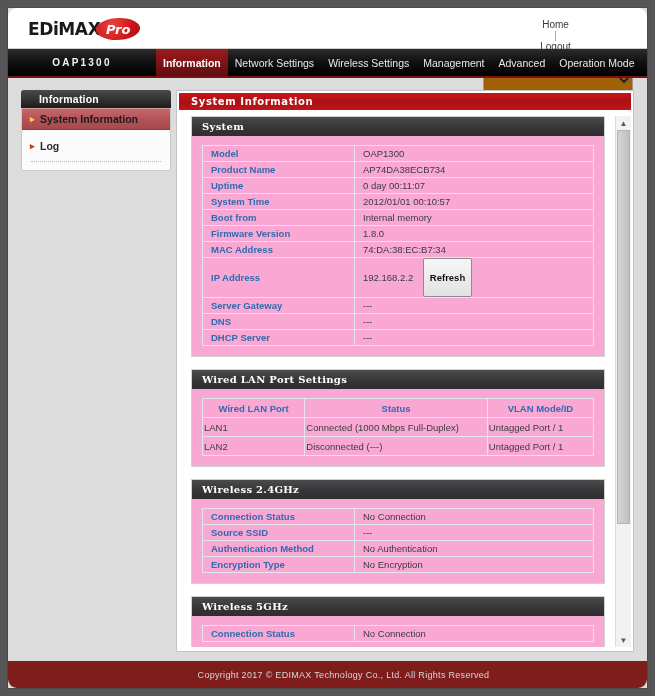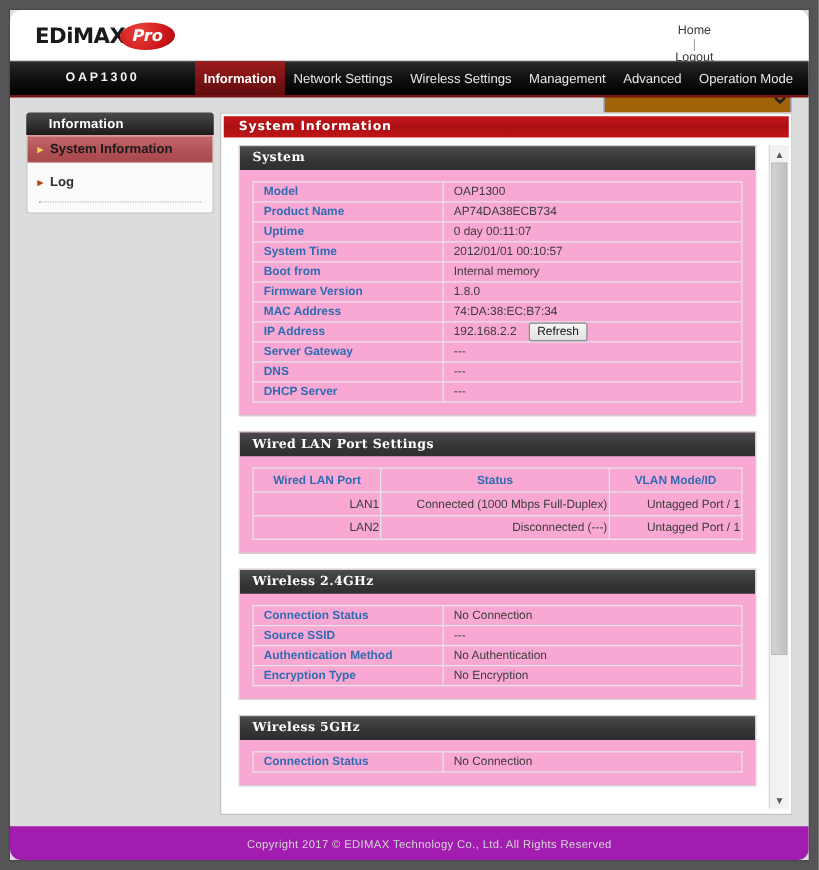--- a/index.html
+++ b/index.html
@@ -123,53 +123,53 @@
   }
   .sect-body{padding:9px 10px 10px 10px;}
   table.kv{width:100%;border-collapse:collapse;table-layout:fixed;}
   table.kv td{
     border:1px solid #e2e5ea;height:15px;padding:0 0 0 8px;
     font-size:9.5px;color:#333;vertical-align:middle;
   }
   table.kv td.k{width:143px;color:#2f6bb0;font-weight:bold;}
   table.kv td.v{color:#3b3b3b;}
   .refresh{
-    display:inline-block;margin-left:7px;padding:0px 6px;
+    display:inline-block;margin-left:7px;padding:12px 6px;
     font-size:9.5px;font-family:"Liberation Sans", sans-serif;color:#111;
     background:linear-gradient(to bottom,#f6f6f6,#e2e2e2);
-    border:1px solid #8d8d8d;border-radius:2px;cursor:pointer;line-height:13px;
+    border:1px solid #8d8d8d;border-radius:2px;cursor:pointer;line-height:13px;font-weight:bold;
   }
   table.grid{width:100%;border-collapse:collapse;table-layout:fixed;}
   table.grid th{
     border:1px solid #e2e5ea;height:16px;
     font-size:9.5px;color:#2f6bb0;font-weight:bold;text-align:center;
   }
   table.grid td{
     border:1px solid #e2e5ea;height:16px;
-    font-size:9.5px;color:#3b3b3b;text-align:right;
+    font-size:9.5px;color:#3b3b3b;text-align:left;
   }
   
   .sbar{
     position:absolute;right:0;top:0;width:15px;bottom:0;
     background:#f2f2f2;border-left:1px solid #dcdcdc;
   }
   .sbtn{
     height:14px;display:flex;align-items:center;justify-content:center;
     color:#5a5a5a;font-size:8px;background:#f2f2f2;cursor:pointer;
   }
   .strack{position:absolute;top:14px;bottom:14px;left:0;right:0;}
   .sthumb{
     position:absolute;left:1px;right:1px;top:0;height:78%;
     background:linear-gradient(to right,#d4d4d4,#c0c0c0);
     border:1px solid #b4b4b4;cursor:pointer;
   }
   
   .footer{
     position:absolute;left:0;right:0;bottom:0;height:27px;
-    background:#a21caf;border-radius:0 0 9px 9px;
+    background:#7f1d1d;border-radius:0 0 9px 9px;
     display:flex;align-items:center;justify-content:center;
     color:#d6d6d6;font-size:9px;letter-spacing:.3px;padding-left:32px;
   }
 </style>
 </head>
 <body>
 
 <div class="page">
 
   <div class="hdr">

